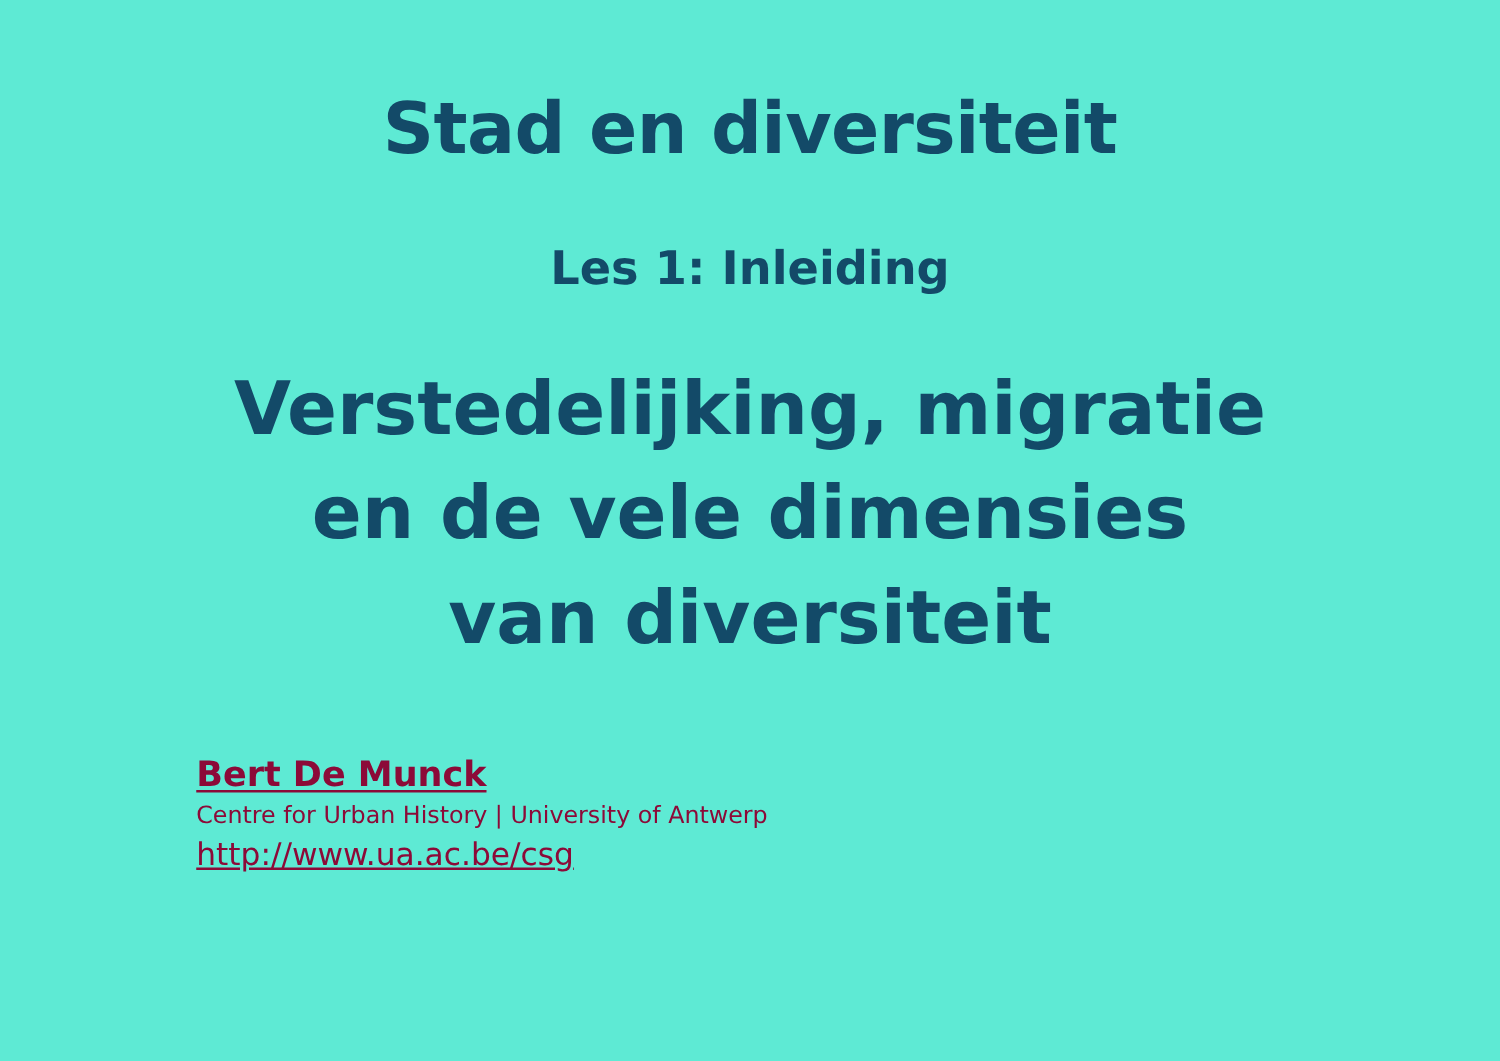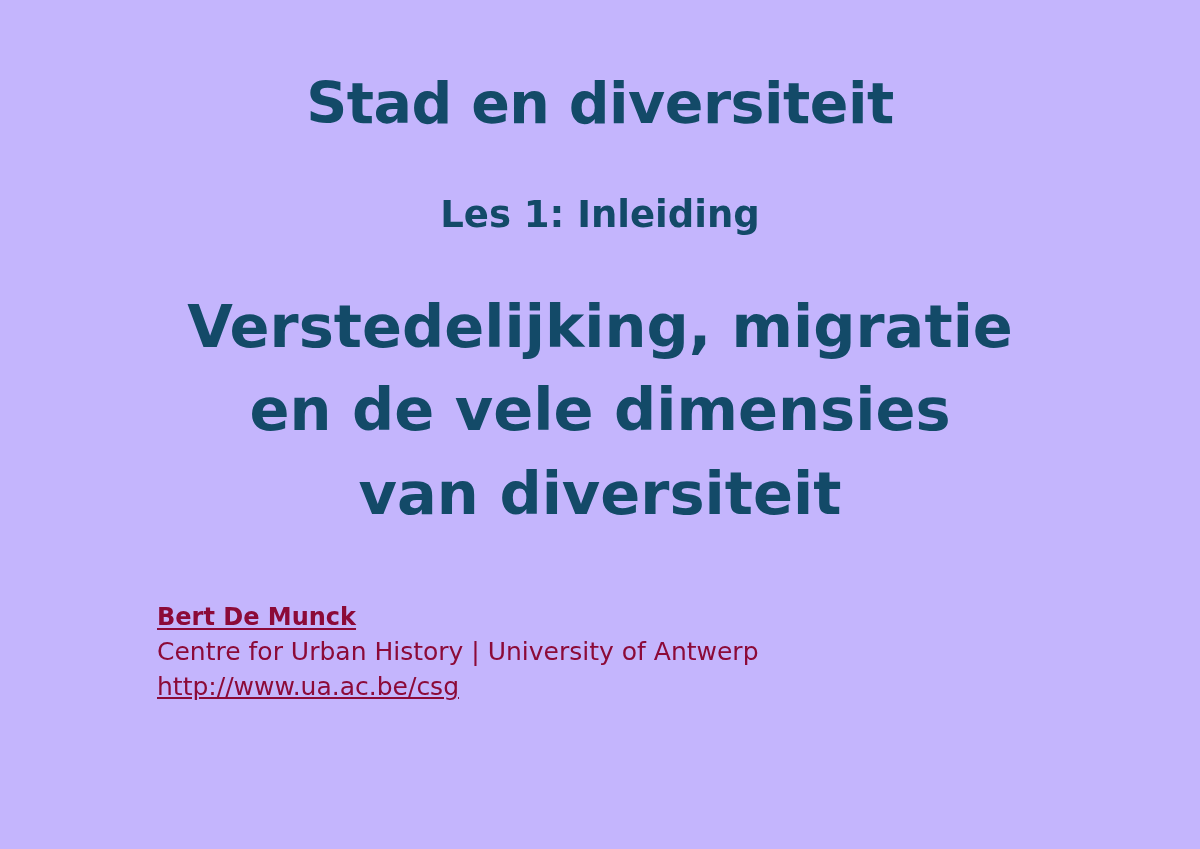--- a/index.html
+++ b/index.html
@@ -10,21 +10,21 @@
     width: 1200px;
     height: 849px;
     background: #ffffff;
     font-family: "DejaVu Sans", sans-serif;
     overflow: hidden;
   }
   .slide {
     position: relative;
     width: 1200px;
     height: 849px;
-    background: #c4b5fd;
+    background: #5eead4;
     box-sizing: border-box;
   }
 
   
   .heading-block {
     position: absolute;
     left: 0;
     top: 74px;
     width: 1200px;
     text-align: center;
@@ -63,32 +63,32 @@
   }
 
   
   .author-block {
     position: absolute;
     left: 157px;
     top: 602px;
     text-align: left;
   }
   .author-name {
-    font-size: 24px;
+    font-size: 28px;
     font-weight: bold;
     color: #8C0A38;
     text-decoration: underline;
     text-underline-offset: 3px;
     line-height: 1.32;
     margin: 0;
     padding: 0;
     display: inline-block;
   }
   .author-affiliation {
-    font-size: 25px;
+    font-size: 19px;
     font-weight: normal;
     color: #8C0A38;
     line-height: 1.42;
     margin: 0;
     padding: 0;
     text-align: right;
   }
   .author-url {
     font-size: 25px;
     font-weight: normal;

